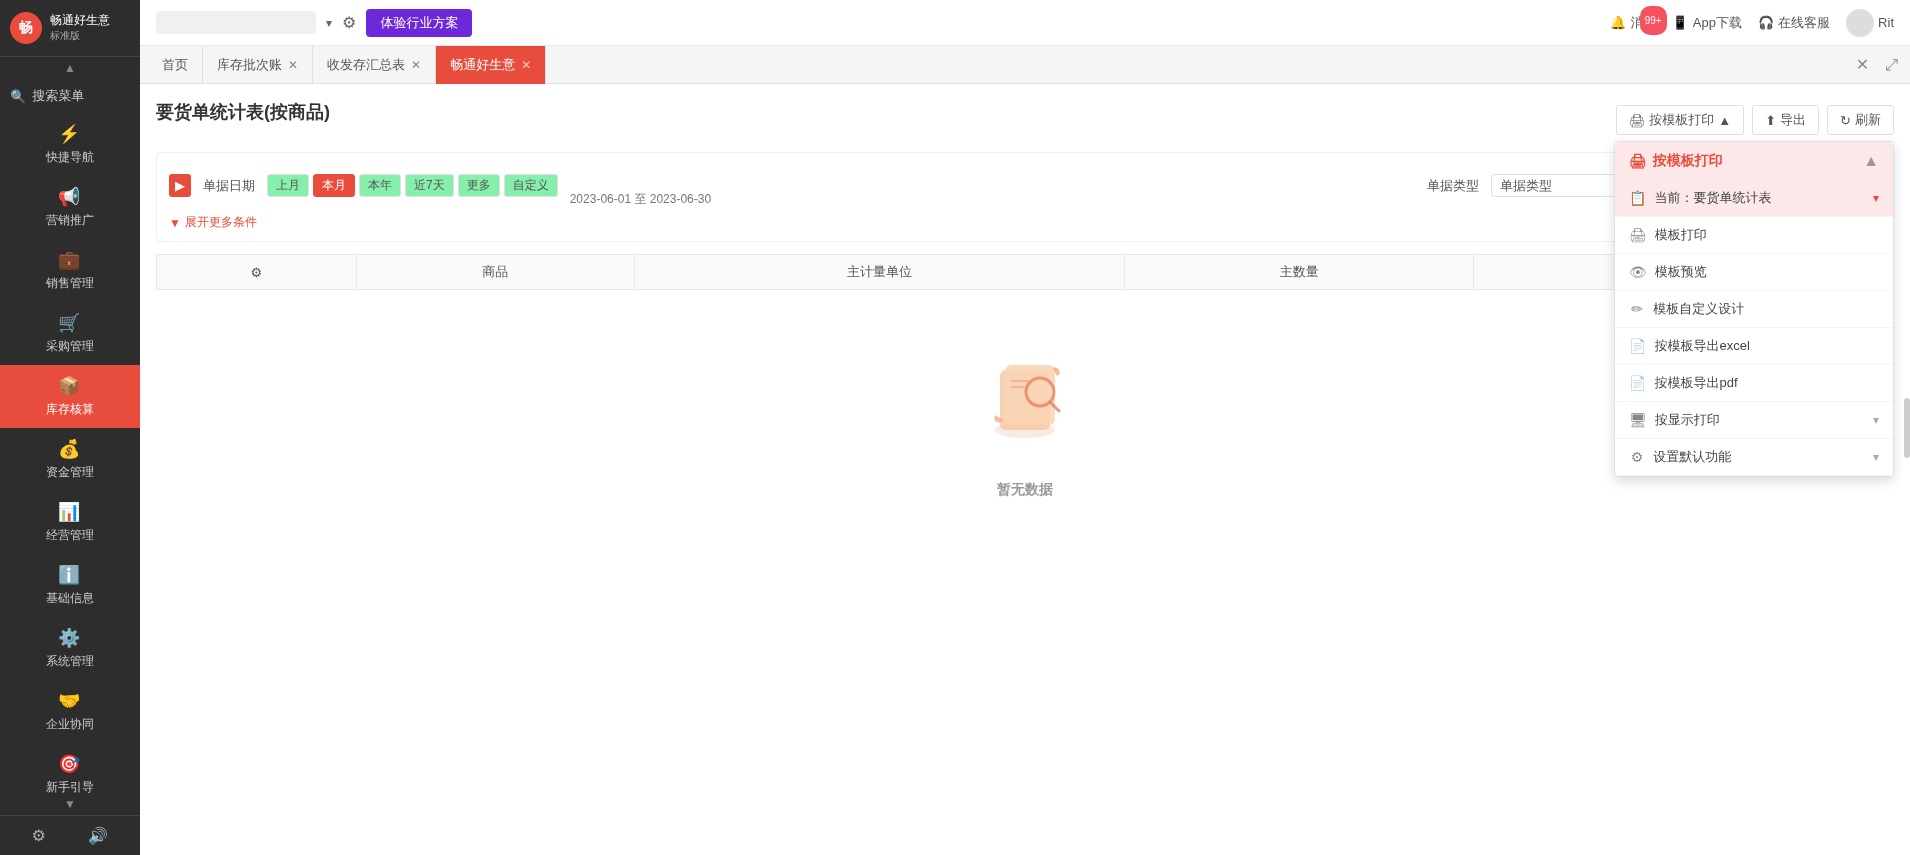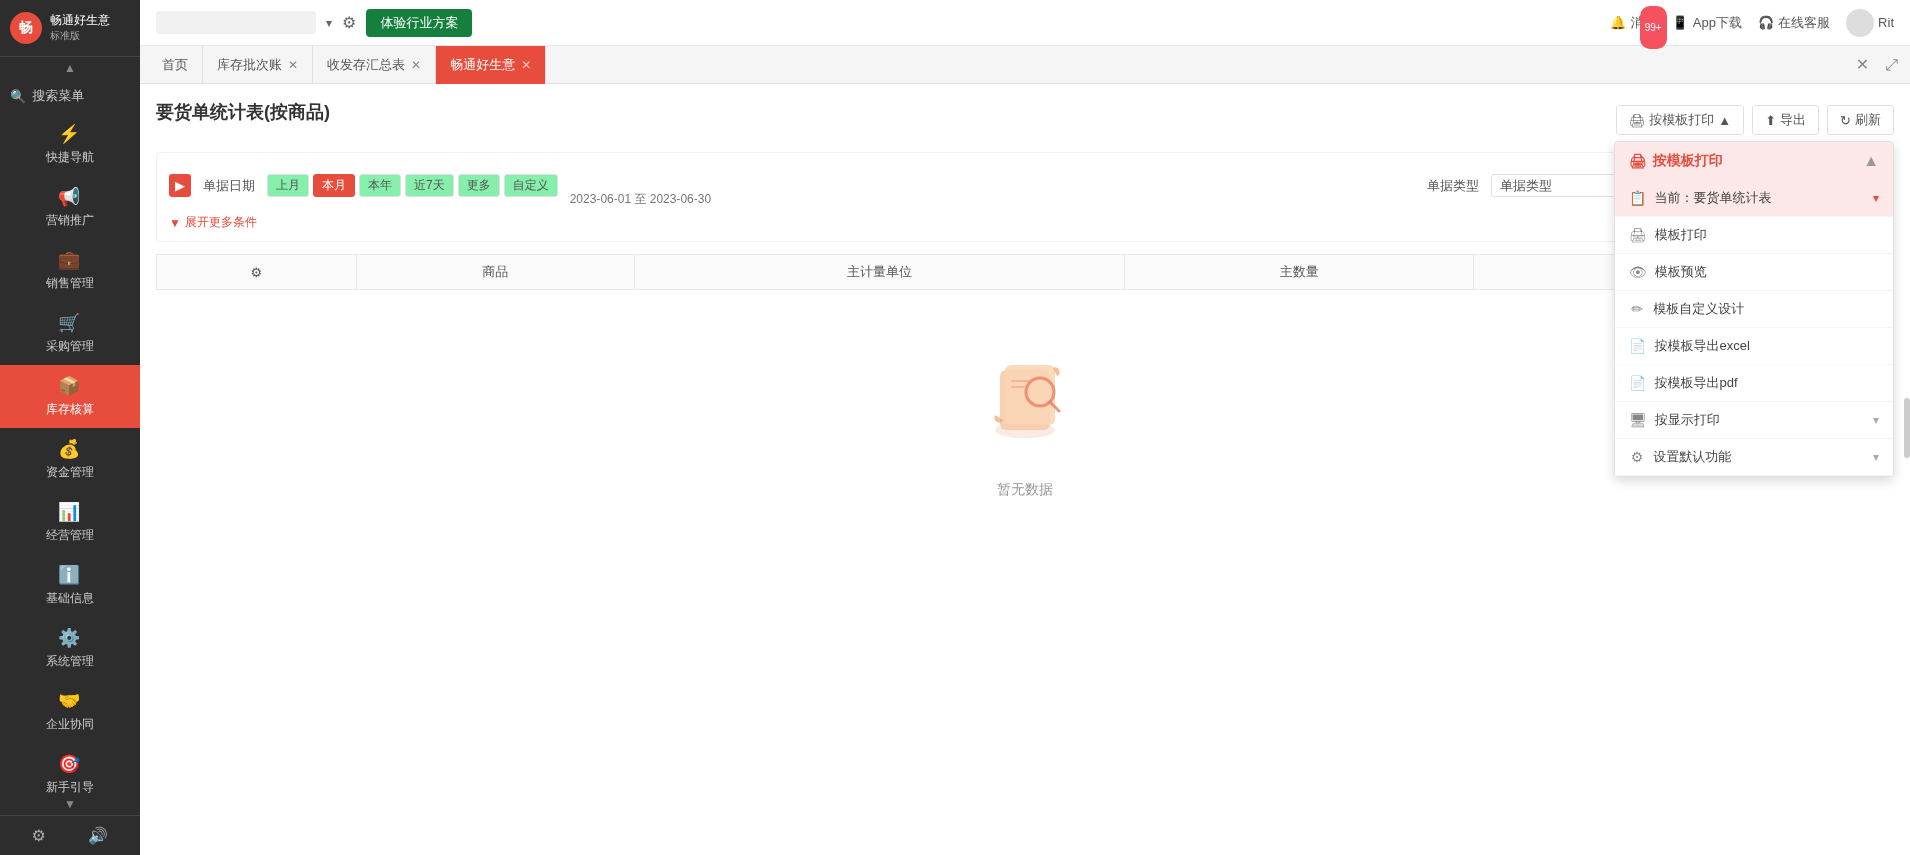--- a/index.html
+++ b/index.html
@@ -22,24 +22,24 @@
 
     
     .main { flex: 1; display: flex; flex-direction: column; overflow: hidden; }
 
     
     .topbar { background: #fff; border-bottom: 1px solid #e8e8e8; padding: 0 16px; height: 46px; display: flex; align-items: center; justify-content: space-between; flex-shrink: 0; }
     .topbar-left { display: flex; align-items: center; gap: 10px; }
     .topbar-search { background: #f0f0f0; border: none; border-radius: 4px; padding: 4px 12px; font-size: 13px; color: #999; width: 160px; }
     .topbar-dropdown { color: #666; cursor: pointer; font-size: 12px; }
     .topbar-settings { color: #666; cursor: pointer; font-size: 16px; }
-    .topbar-btn { background: #15803d; color: white; border: none; border-radius: 4px; padding: 5px 14px; font-size: 13px; cursor: pointer; }
+    .topbar-btn { background: #6d28d9; color: white; border: none; border-radius: 4px; padding: 5px 14px; font-size: 13px; cursor: pointer; }
     .topbar-right { display: flex; align-items: center; gap: 16px; }
     .topbar-right-item { display: flex; align-items: center; gap: 4px; color: #555; font-size: 13px; cursor: pointer; position: relative; }
-    .badge { background: #f5515f; color: white; border-radius: 10px; font-size: 10px; padding: 16px 5px; position: absolute; top: -8px; right: -10px; }
+    .badge { background: #f5515f; color: white; border-radius: 10px; font-size: 10px; padding: 9px 5px; position: absolute; top: -8px; right: -10px; }
     .avatar { width: 28px; height: 28px; background: #ddd; border-radius: 50%; }
 
     
     .tabs { background: #f5f5f5; border-bottom: 1px solid #e0e0e0; display: flex; align-items: center; padding: 0 8px; height: 38px; flex-shrink: 0; }
     .tab { padding: 0 14px; height: 38px; display: flex; align-items: center; gap: 6px; cursor: pointer; font-size: 13px; color: #555; border-right: 1px solid #e0e0e0; }
     .tab:first-child { border-left: none; }
     .tab.active { background: #e74c3c; color: white; }
     .tab-close { font-size: 12px; cursor: pointer; opacity: 0.7; }
     .tab-add { margin-left: auto; display: flex; gap: 8px; }
     .tab-add-btn { background: none; border: none; font-size: 16px; cursor: pointer; color: #888; padding: 0 4px; }
@@ -55,21 +55,21 @@
     .date-btns { display: flex; align-items: center; gap: 4px; }
     .date-btn { padding: 2px 8px; border: 1px solid #e0e0e0; border-radius: 3px; font-size: 12px; cursor: pointer; background: #86efac; color: #555; }
     .date-btn.active { background: #e74c3c; color: white; border-color: #e74c3c; }
     .date-range { color: #777; font-size: 12px; margin-top: 28px; }
     .filter-select { border: 1px solid #e0e0e0; border-radius: 3px; padding: 3px 24px 3px 8px; font-size: 13px; color: #555; background: #fff; appearance: none; cursor: pointer; min-width: 140px; }
     .filter-expand { color: #e74c3c; font-size: 12px; cursor: pointer; display: flex; align-items: center; gap: 4px; margin-top: 6px; }
 
     
     .data-table { width: 100%; border-collapse: collapse; font-size: 13px; }
     .data-table th { background: #fafafa; border: 1px solid #e8e8e8; padding: 8px 12px; text-align: center; color: #555; font-weight: normal; }
-    .data-table td { border: 1px solid #e8e8e8; padding: 8px 12px; text-align: right; color: #333; }
+    .data-table td { border: 1px solid #e8e8e8; padding: 8px 12px; text-align: right; color: #333; font-weight: bold; }
 
     
     .empty-state { display: flex; flex-direction: column; align-items: center; justify-content: center; padding: 60px 0; }
     .empty-icon { font-size: 80px; margin-bottom: 12px; }
     .empty-text { color: #999; font-size: 14px; }
     .action-btn { display: flex; align-items: center; gap: 4px; padding: 5px 12px; border: 1px solid #e0e0e0; border-radius: 3px; background: #fff; color: #555; font-size: 13px; cursor: pointer; }
     .action-btn.primary { background: #e74c3c; color: white; border-color: #e74c3c; }
     .action-btn.settings-btn { background: #fff; border: 1px solid #e0e0e0; }
     .dropdown-menu { position: absolute; top: 36px; right: 0; background: white; border: 1px solid #e0e0e0; border-radius: 4px; box-shadow: 0 4px 12px rgba(0,0,0,0.15); z-index: 1000; width: 280px; }
     .dropdown-header { background: #fce8e8; padding: 10px 14px; display: flex; align-items: center; justify-content: space-between; border-radius: 4px 4px 0 0; }

